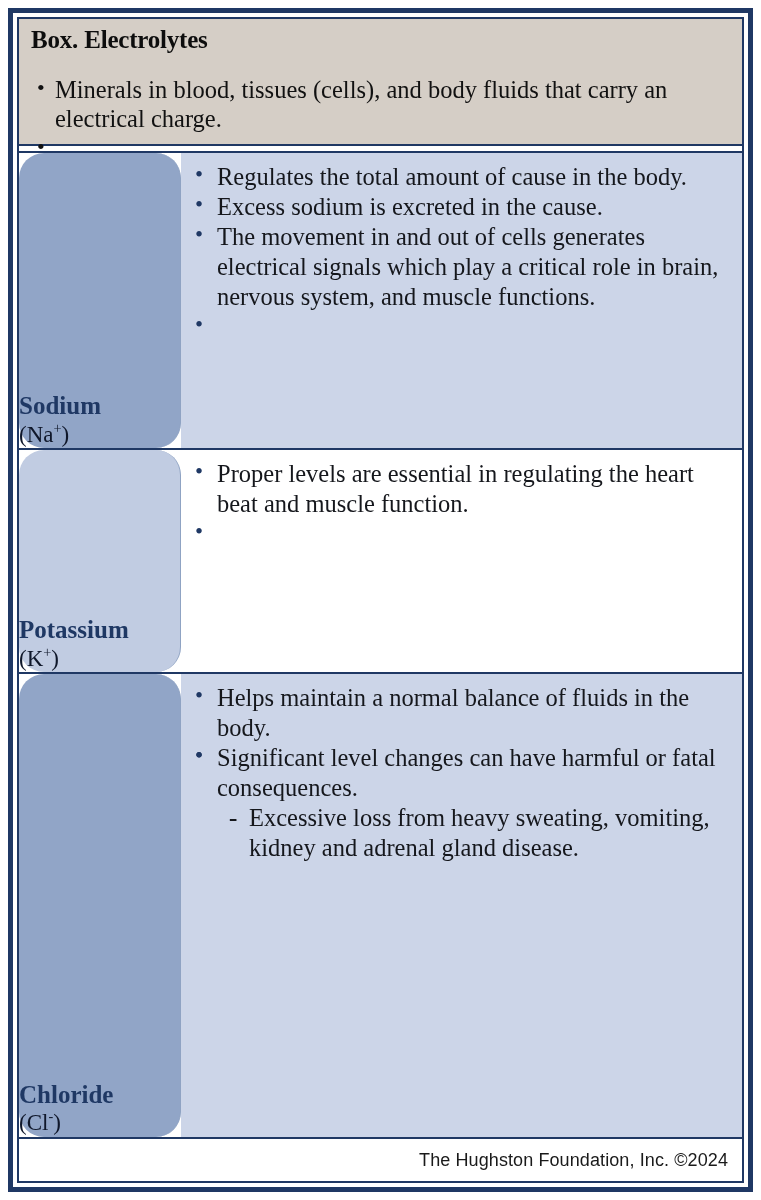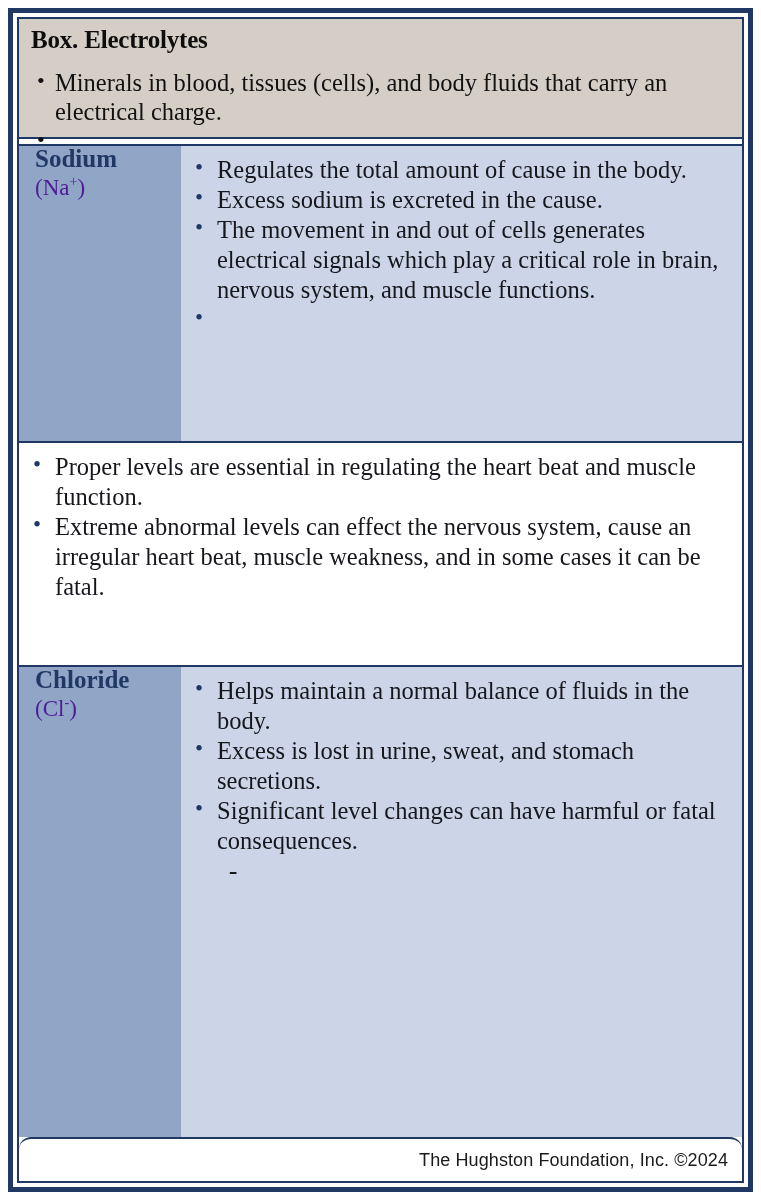--- a/index.html
+++ b/index.html
@@ -44,21 +44,21 @@
     padding: 6px 12px 10px 12px;
     border-bottom: 2px solid #1f3864;
     flex: 0 0 auto;
   }
   .header-title {
     font-weight: bold;
     font-size: 25px;
     color: #0d0d0d;
     line-height: 1.18;
     letter-spacing: -0.2px;
-    margin-bottom: 13px;
+    margin-bottom: 20px;
   }
   .header-list {
     list-style: none;
     margin: 0;
     padding: 0;
   }
   .header-list li {
     position: relative;
     padding-left: 24px;
     font-size: 24.5px;
@@ -99,23 +99,23 @@
 
   .row.sodium    { flex: 0 0 297px; }
   .row.potassium { flex: 0 0 224px; }
   .row.chloride  { flex: 1 1 auto; }
 
   .label-cell {
     flex: 0 0 162px;
     box-sizing: border-box;
     display: flex;
     flex-direction: column;
-    justify-content: flex-start;
-    padding-left: 16px;
+    justify-content: flex-end;
     border-right: 1px solid #8fa3c3;
+    border-radius: 25px;
   }
   .content-cell {
     flex: 1 1 auto;
     box-sizing: border-box;
     padding: 9px 12px 9px 10px;
     display: flex;
     flex-direction: column;
     justify-content: flex-start;
   }
 
@@ -129,21 +129,21 @@
 
   .label-name {
     font-weight: bold;
     font-size: 25px;
     color: #1f3864;
     line-height: 1.05;
     white-space: nowrap;
   }
   .label-symbol {
     font-size: 23px;
-    color: #4c1d95;
+    color: #0f172a;
     line-height: 1.2;
     margin-top: 1px;
   }
   .label-symbol sup {
     font-size: 0.62em;
     vertical-align: super;
     line-height: 0;
   }
 
   
@@ -190,21 +190,20 @@
   
   .footer {
     flex: 0 0 44px;
     background: #ffffff;
     border-top: 2px solid #1f3864;
     display: flex;
     align-items: center;
     justify-content: flex-end;
     padding-right: 14px;
     box-sizing: border-box;
-    border-radius: 12px;
   }
   .footer-text {
     font-family: "Liberation Sans", "DejaVu Sans", sans-serif;
     font-size: 18px;
     color: #1a1a1a;
     letter-spacing: 0.1px;
   }
 </style>
 </head>
 <body>
@@ -251,62 +250,67 @@
               <span>The movement in and out of cells generates electrical signals which play a critical role in brain, nervous system, and muscle functions.</span>
             </li>
             <li>
               <span class="bullet">•</span>
             </li>
           </ul>
         </div>
       </div>
 
       <div class="row potassium">
+        <div class="label-cell">
+          <div class="label-name">Potassium</div>
+          <div class="label-symbol">
+            <span>(K</span><sup>+</sup><span>)</span>
+          </div>
+        </div>
         <div class="content-cell">
           <ul class="blist">
             <li>
               <span class="bullet">•</span>
               <span>Proper levels are essential in regulating the heart beat and muscle function.</span>
             </li>
             <li>
               <span class="bullet">•</span>
-              <span>Extreme abnormal levels can effect the nervous system, cause an irregular heart beat, muscle weakness, and in some cases it can be fatal.</span>
             </li>
           </ul>
         </div>
       </div>
 
       <div class="row chloride">
         <div class="label-cell">
           <div class="label-name">Chloride</div>
           <div class="label-symbol">
             <span>(Cl</span><sup>-</sup><span>)</span>
           </div>
         </div>
         <div class="content-cell">
           <ul class="blist">
             <li>
               <span class="bullet">•</span>
               <span>Helps maintain a normal balance of fluids in the body.</span>
             </li>
             <li>
               <span class="bullet">•</span>
-              <span>Excess is lost in urine, sweat, and stomach secretions.</span>
             </li>
             <li>
               <span class="bullet">•</span>
               <span>Significant level changes can have harmful or fatal consequences.</span>
             </li>
           </ul>
           <ul class="sub">
             <li>
               <span class="dash">-</span>
             </li>
             <li>
               <span class="dash">-</span>
+              <span>Excessive loss from heavy sweating, vomiting, kidney and adrenal gland disease.</span>
             </li>
           </ul>
         </div>
       </div>
 
     </div>
 
     <div class="footer">
       <span class="footer-text">The Hughston Foundation, Inc. ©2024</span>
     </div>

